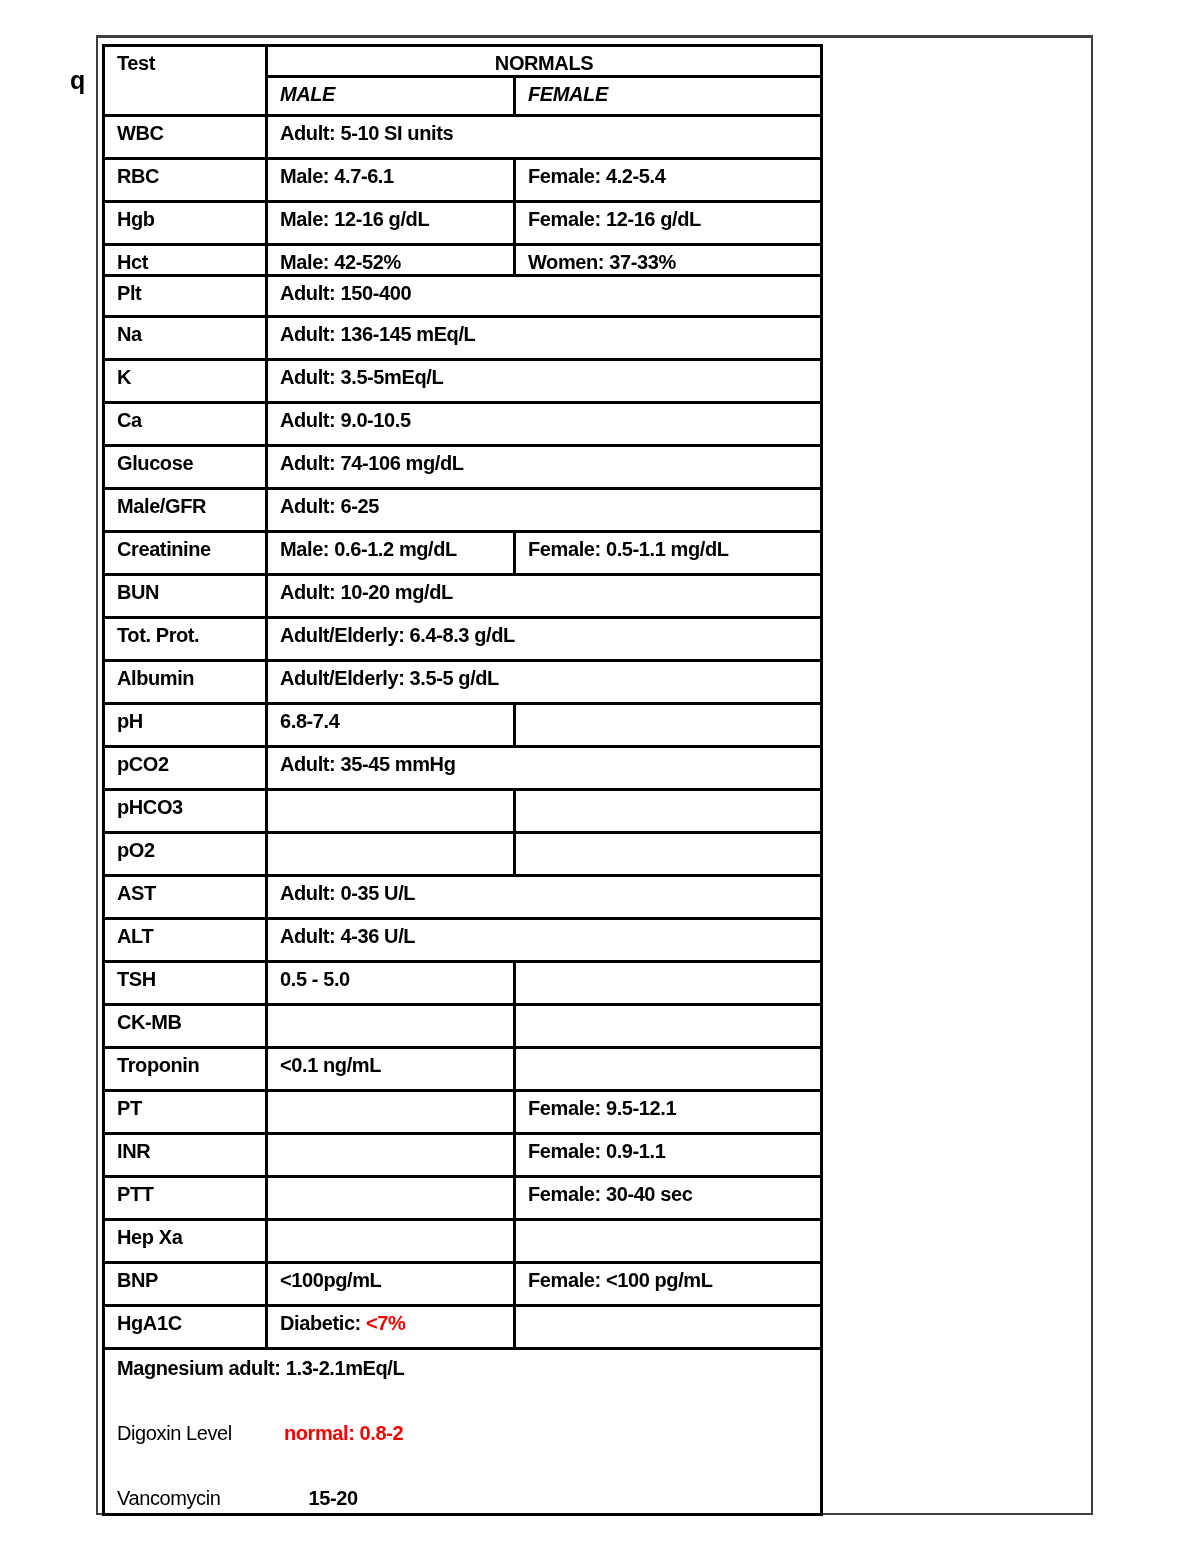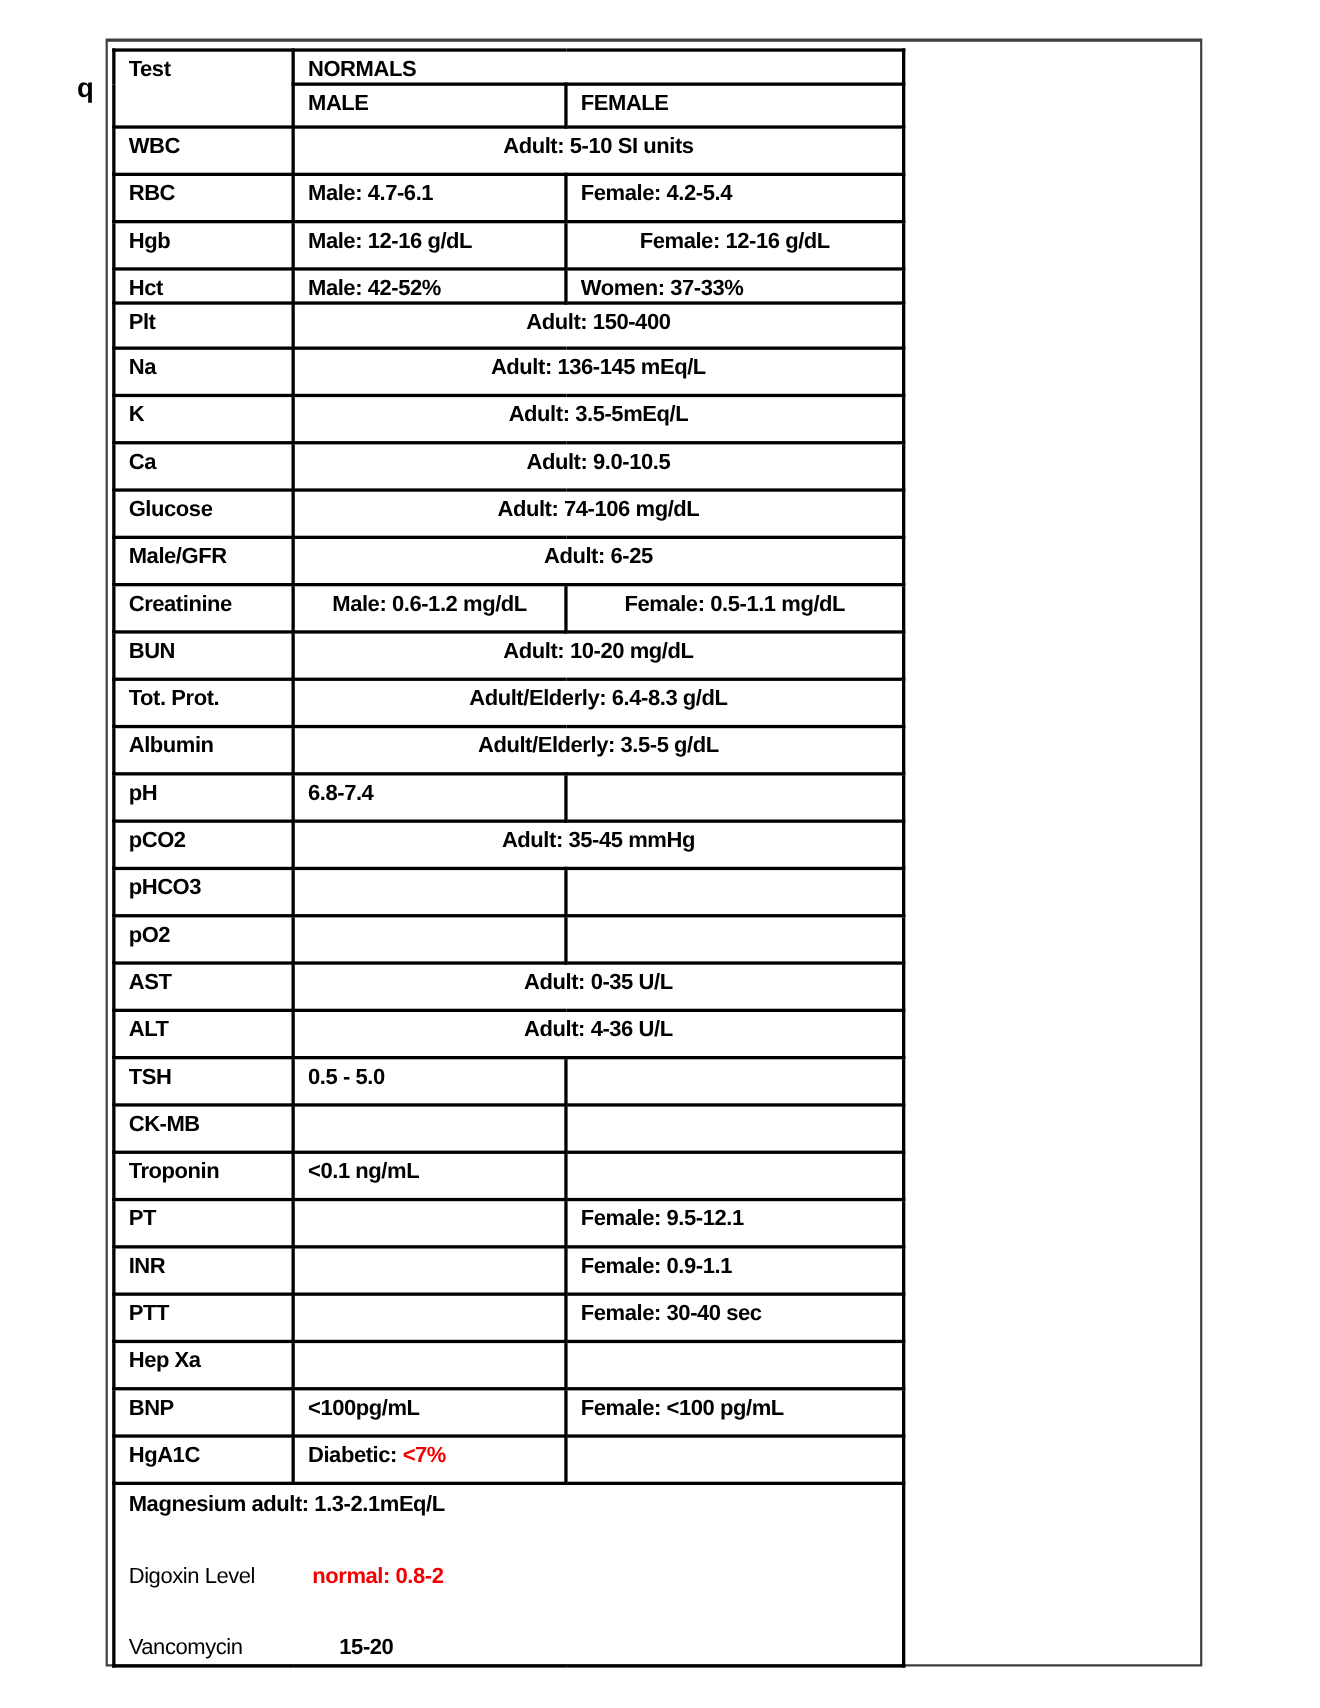--- a/index.html
+++ b/index.html
@@ -48,23 +48,23 @@
     font-size: 20px;
     font-weight: 700;
     letter-spacing: -0.4px;
     line-height: 1.2;
     box-sizing: border-box;
     overflow: hidden;
     white-space: nowrap;
   }
   tr.data-row { height: 43px; }
   tr.row-h1  { height: 31px; }
-  tr.row-h2  { height: 39px; }
-  td.center { text-align: center; }
-  td.normals-cell { padding-left: 0; padding-right: 0; margin-left: 48px; }
+  tr.row-h2  { height: 39px; font-style: italic; }
+  td.center { text-align: left; }
+  td.normals-cell { text-align: center; padding-left: 0; padding-right: 0; margin-left: 48px; }
   td.footer-cell {
     height: 93px;
     padding: 5px 0 0 12px;
     white-space: normal;
   }
   .footer-line { display: block; line-height: 29px; white-space: nowrap; }
   .seg { display: inline-block; }
   .seg.regular { font-weight: 400; margin-top: 36px; }
   .seg.red { color: var(--red, #f40000); }
   .footer-line.line2 .seg + .seg { margin-left: 52px; }

